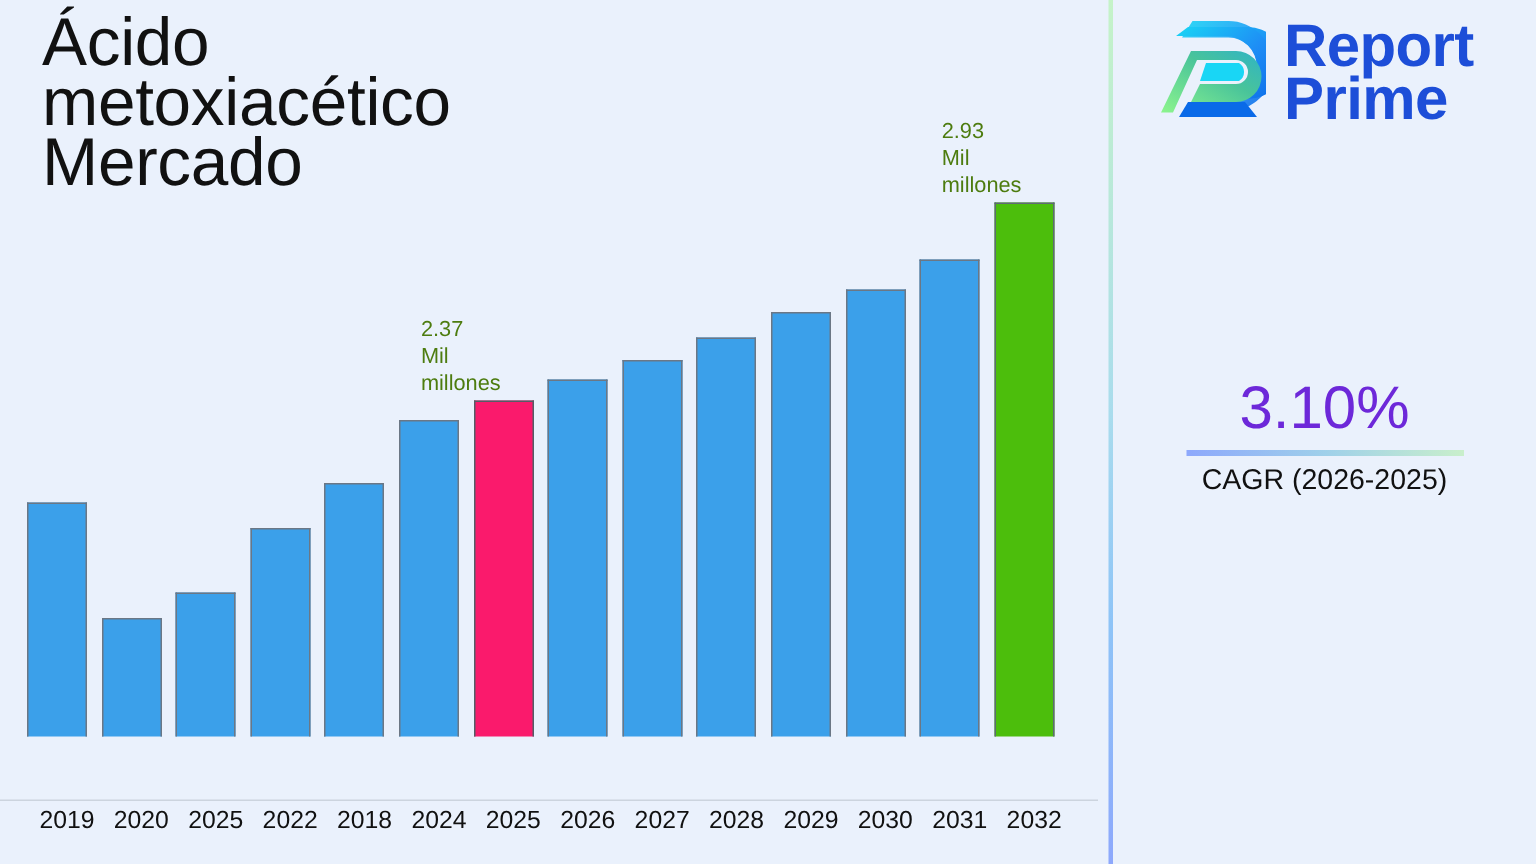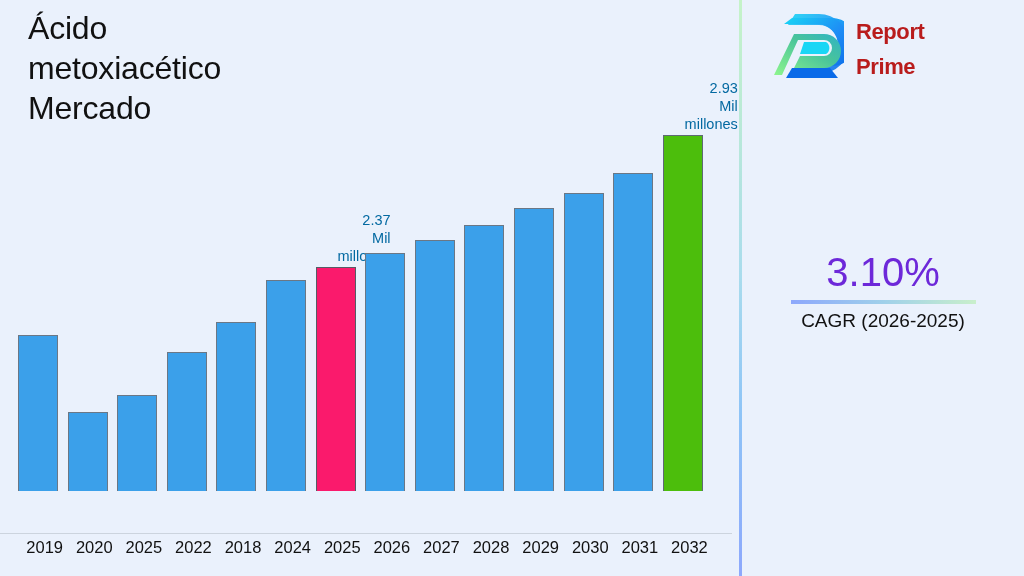--- a/index.html
+++ b/index.html
@@ -9,21 +9,21 @@
     font-family:"Liberation Sans", sans-serif;
     overflow:hidden;
   }
   #root { position:relative; width:1024px; height:576px; background:#eaf1fc; }
 
   
   #left-panel { position:absolute; left:0; top:0; width:740px; height:576px; }
 
   #chart-title {
     position:absolute; left:28px; top:8px;
-    font-size:32px; line-height:40px; color:#111; font-weight:400;
+    font-size:45px; line-height:40px; color:#111; font-weight:400;
     white-space:pre-line; letter-spacing:-0.2px;
   }
 
   #plot-area { position:absolute; left:0; top:0; width:740px; height:534px; }
 
   .bar-group { position:absolute; bottom:43px; }
   .bar {
     position:absolute; bottom:0; left:0; width:100%;
     border:1px solid #6b7785;
     border-bottom:none;
@@ -31,24 +31,24 @@
   .bar.blue  { background:#3ba0ea; }
   .bar.pink  { background:#fa1a6c; border-color:#555c66; }
   .bar.green { background:#4cbe0c; border-color:#5e6a74; }
 
   .bar-callout {
     position:absolute;
     bottom:100%;
     left:50%;
     transform:translateX(-50%);
     width:110px;
-    text-align:right;
+    text-align:left;
     font-size:14.5px;
     line-height:18px;
-    color:#0369a1;
+    color:#4d7c0f;
     white-space:pre-line;
     padding-bottom:2px;
   }
 
   #axis-line {
     position:absolute; left:0; bottom:42px; width:732px; height:1px;
     background:#ccd4de;
   }
 
   #x-axis { position:absolute; left:0; bottom:8px; width:740px; height:30px; }
@@ -62,21 +62,21 @@
     position:absolute; left:739px; top:0; width:3px; height:576px;
     background:linear-gradient(180deg,#c5f3c8 0%,#b9e9d8 22%,#a9dced 48%,#8ec4f7 72%,#8da8fc 100%);
   }
 
   
   #right-panel { position:absolute; left:742px; top:0; width:282px; height:576px; }
 
   #logo { position:absolute; left:28px; top:12px; display:flex; align-items:center; gap:12px; }
   #logo-mark { width:74px; height:74px; flex:none; }
   #logo-text {
-    font-size:22px; line-height:35px; font-weight:bold; color:#b91c1c;
+    font-size:40px; line-height:35px; font-weight:bold; color:#1d4ed8;
     white-space:pre-line; letter-spacing:-0.4px;
   }
 
   #cagr-block { position:absolute; left:0; top:248px; width:282px; text-align:center; }
   #cagr-value { font-size:40px; line-height:48px; color:#6d28d9; font-weight:400; }
   #cagr-rule {
     width:185px; height:4px; margin:4px auto 5px auto;
     background:linear-gradient(90deg,#8da8fc 0%,#9fd0ea 50%,#c9efcb 100%);
   }
   #cagr-label { font-size:19px; line-height:24px; color:#111; }

